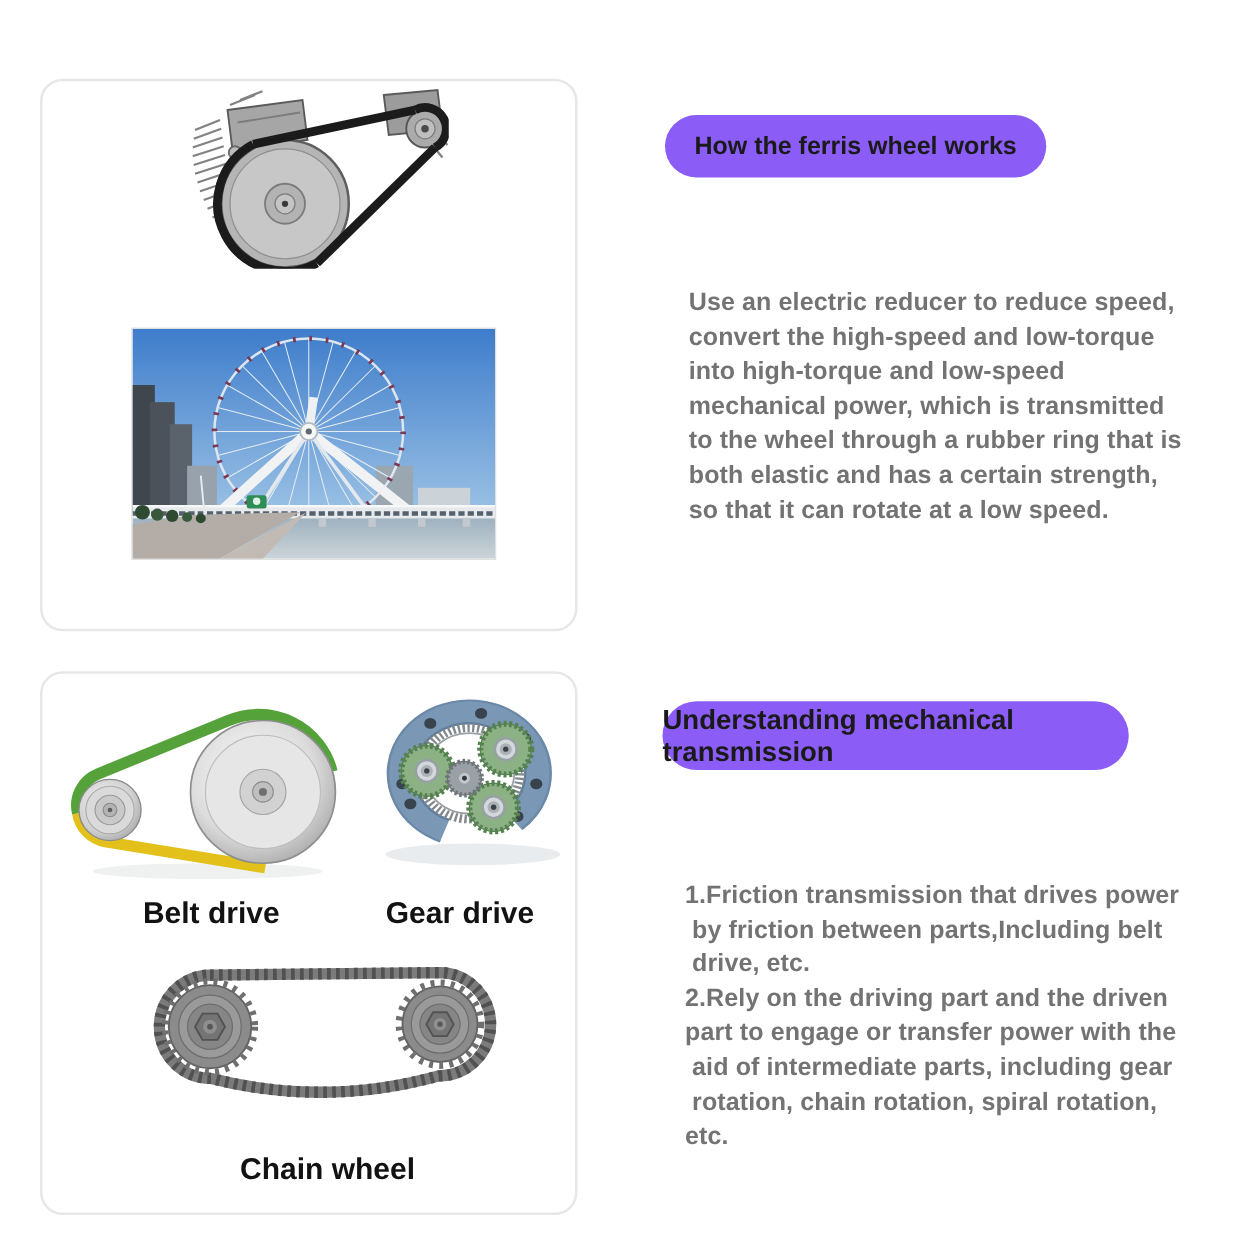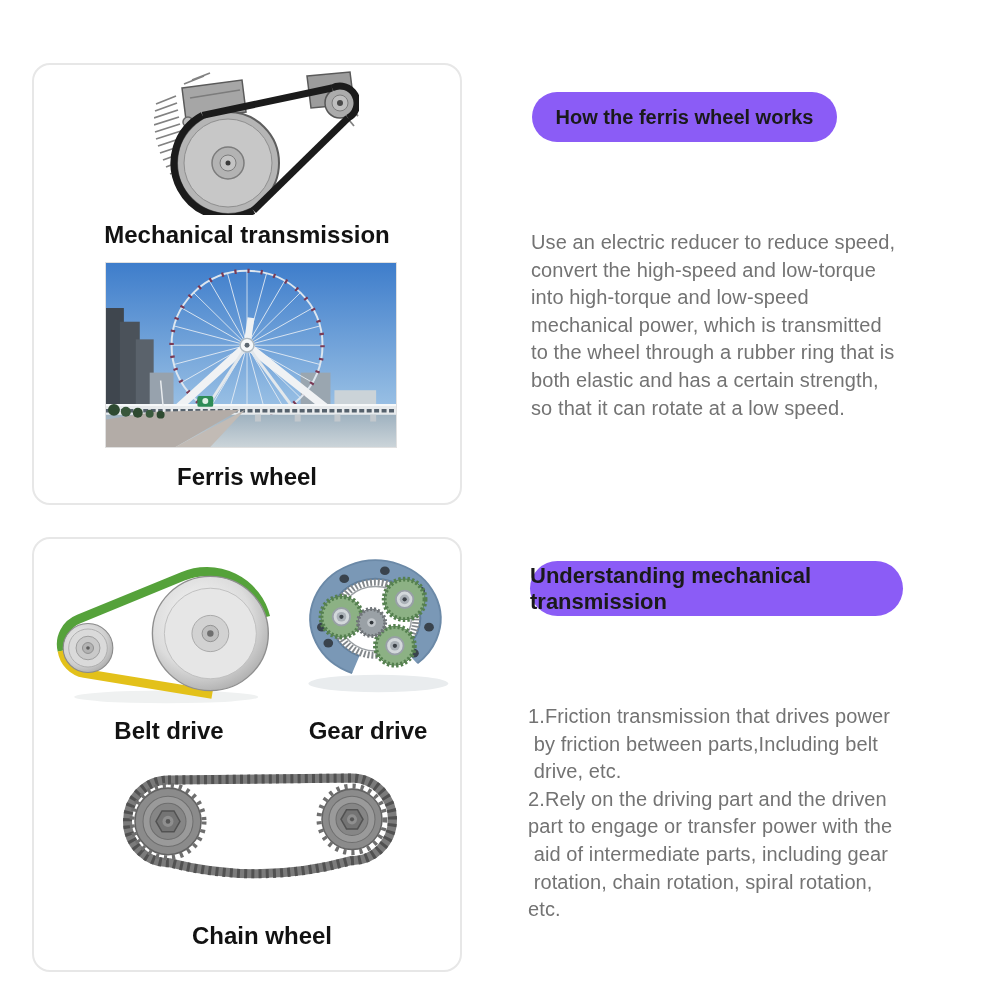--- a/index.html
+++ b/index.html
@@ -16,22 +16,22 @@
   .cap-belt{left:10px;width:250px;top:178px;}
   .cap-gear{left:248px;width:172px;top:178px;}
   .cap-chain{left:30px;width:396px;top:383px;}
   .badge{position:absolute;background:#8b5cf6;border-radius:28px;
          display:flex;align-items:center;justify-content:center;}
   .badge1{left:532px;top:92px;width:305px;height:50px;}
   .badge2{left:530px;top:561px;width:373px;height:55px;}
   .badge span{font-weight:700;color:#1a1a1a;}
   .badge1 span{font-size:20px;}
   .badge2 span{font-size:22px;}
-  .para{position:absolute;font-weight:400;color:#737373;white-space:pre;
-        font-size:20px;line-height:27.6px;letter-spacing:0.1px;}
+  .para{position:absolute;font-weight:700;color:#737373;white-space:pre;
+        font-size:20px;line-height:27.6px;letter-spacing:0.1px;margin-left:20px;}
   .para1{left:531px;top:229px;}
   .para2{left:528px;top:703px;}
   .img{position:absolute;}
   .mech{left:120px;top:5px;width:205px;height:145px;}
   .photo{left:71px;top:197px;width:290px;height:184px;border:1px solid #e0e0e0;}
   .belt{left:8px;top:22px;width:230px;height:145px;}
   .gear{left:252px;top:12px;width:175px;height:147px;}
   .chain{left:86px;top:234px;width:280px;height:127px;}
 </style>
 </head>
@@ -76,21 +76,20 @@
       <circle cx="186" cy="33" r="8" fill="#bfbfbf" stroke="#7c7c7c" stroke-width="1"></circle>
       <circle cx="186" cy="33" r="3" fill="#4a4a4a"></circle>
       <g stroke="#1b1b1b" stroke-width="7" fill="none">
         <path d="M 48.5 45.4 L 178 18"></path>
         <path d="M 99.5 140.6 L 194 48"></path>
         <path d="M 48.5 45.4 A 54 54 0 0 0 99.5 140.6"></path>
         <path d="M 194 48 A 17 17 0 0 0 178 18"></path>
       </g>
     </svg>
 
-    <div class="caption cap1">Mechanical transmission</div>
 
     <svg class="img photo" viewBox="0 0 292 188" preserveAspectRatio="none">
       <defs>
         <linearGradient id="sky" x1="0" y1="0" x2="0" y2="1">
           <stop offset="0" stop-color="#3E7DCB"></stop>
             <stop offset="1" stop-color="#9CC2E5"></stop>
         </linearGradient>
         <linearGradient id="water" x1="0" y1="0" x2="0" y2="1">
           <stop offset="0" stop-color="#9FB2C0"></stop>
             <stop offset="1" stop-color="#CBD4D9"></stop>
@@ -153,21 +152,20 @@
           <circle cx="44" cy="154" r="4" fill="#3A5A3E"></circle>
         <circle cx="55" cy="155" r="4" fill="#2E4A31"></circle>
       </g>
       <line x1="55" y1="120" x2="58" y2="152" stroke="#E9ECEF" stroke-width="1.5"></line>
       <g>
         <rect x="92" y="136" width="16" height="11" rx="2" fill="#2E8C57"></rect>
         <circle cx="100" cy="141" r="3" fill="#DFF0E6"></circle>
       </g>
     </svg>
 
-    <div class="caption cap2">Ferris wheel</div>
   </section>
 
   <div class="badge badge1">
     <span>How the ferris wheel works</span>
   </div>
   <div class="para para1">Use an electric reducer to reduce speed,
 convert the high-speed and low-torque
 into high-torque and low-speed
 mechanical power, which is transmitted
 to the wheel through a rubber ring that is

